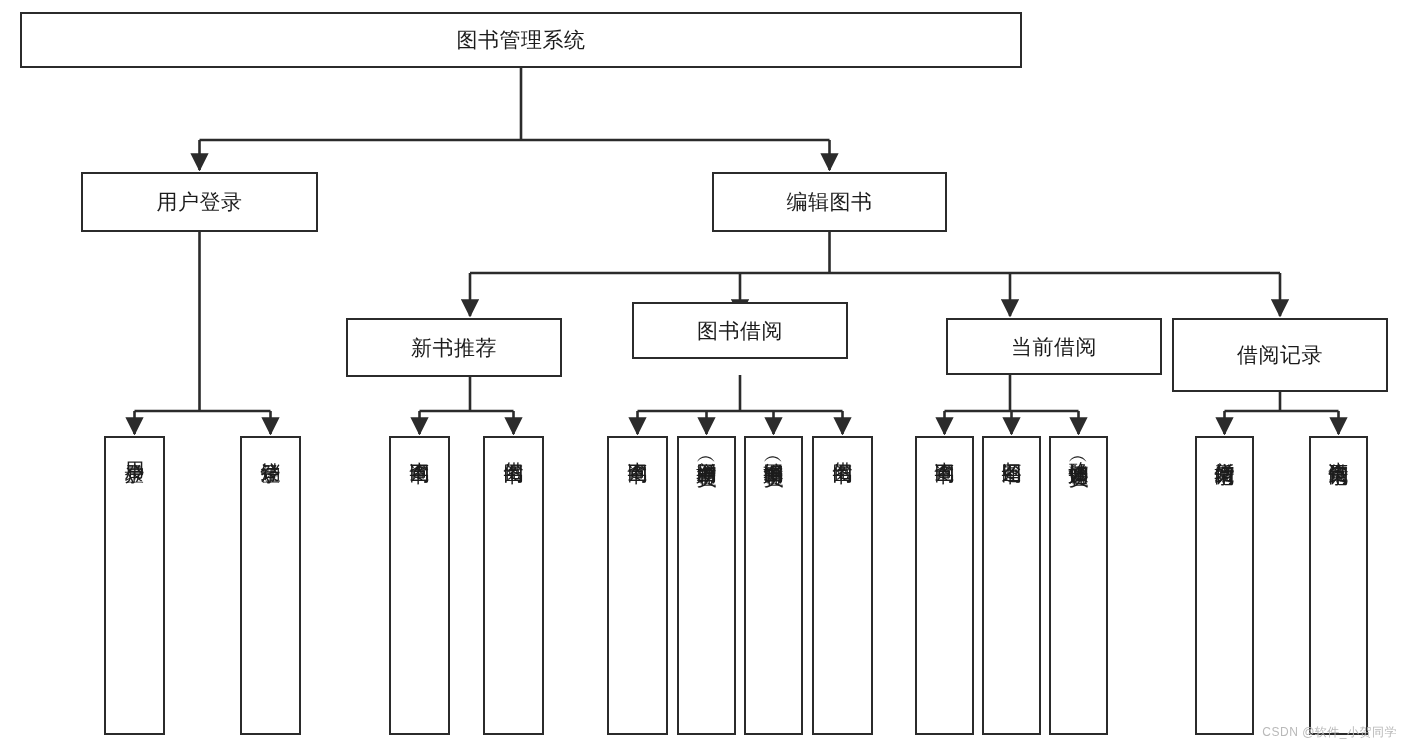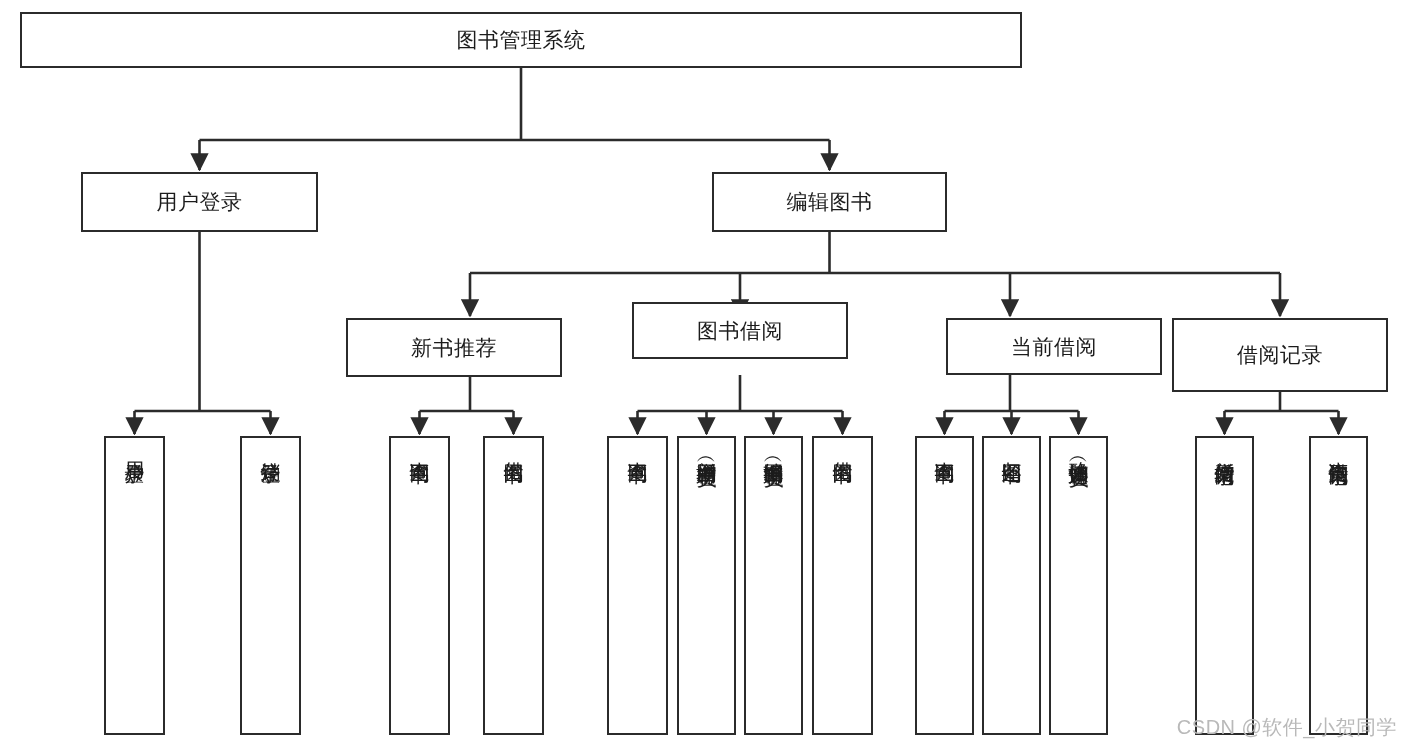--- a/index.html
+++ b/index.html
@@ -53,21 +53,21 @@
     line-height: 1.26;
     color: #1c1c1c;
     letter-spacing: 1px;
     white-space: nowrap;
     transform: translateY(0);
   }
   #watermark {
     position: absolute;
     right: 8px;
     bottom: 6px;
-    font-size: 20px;
+    font-size: 12px;
     color: #b9b9b9;
     letter-spacing: 0.5px;
     white-space: nowrap;
     pointer-events: none;
   }
 </style>
 </head>
 <body>
 
 <div id="diagram-root">

